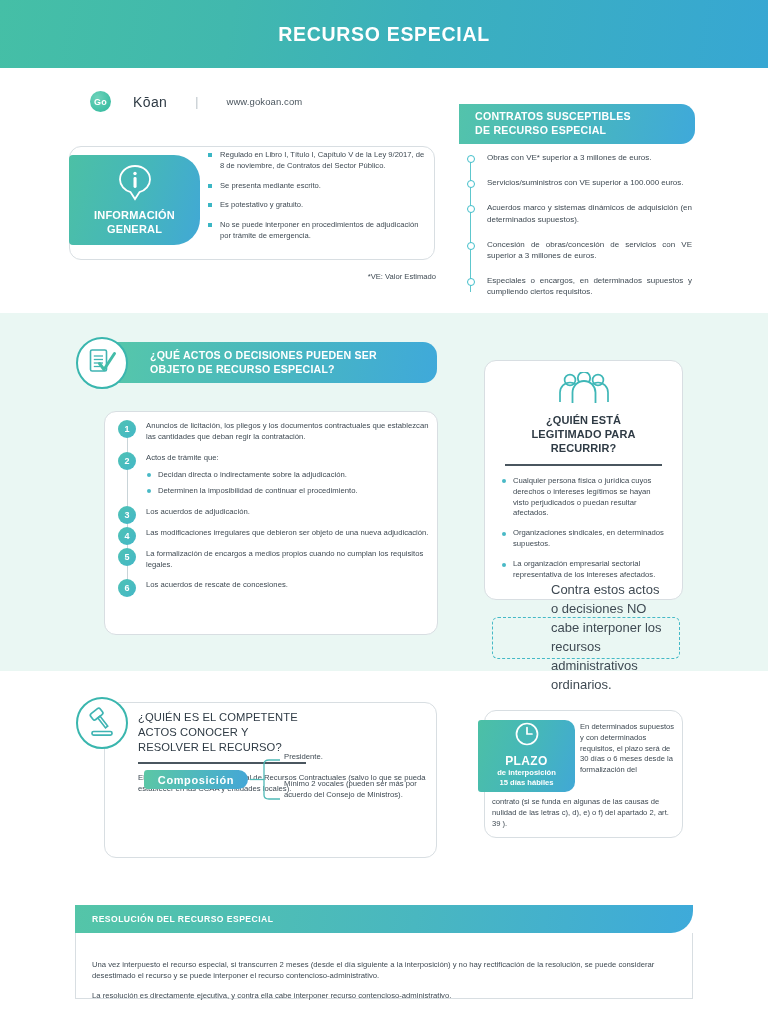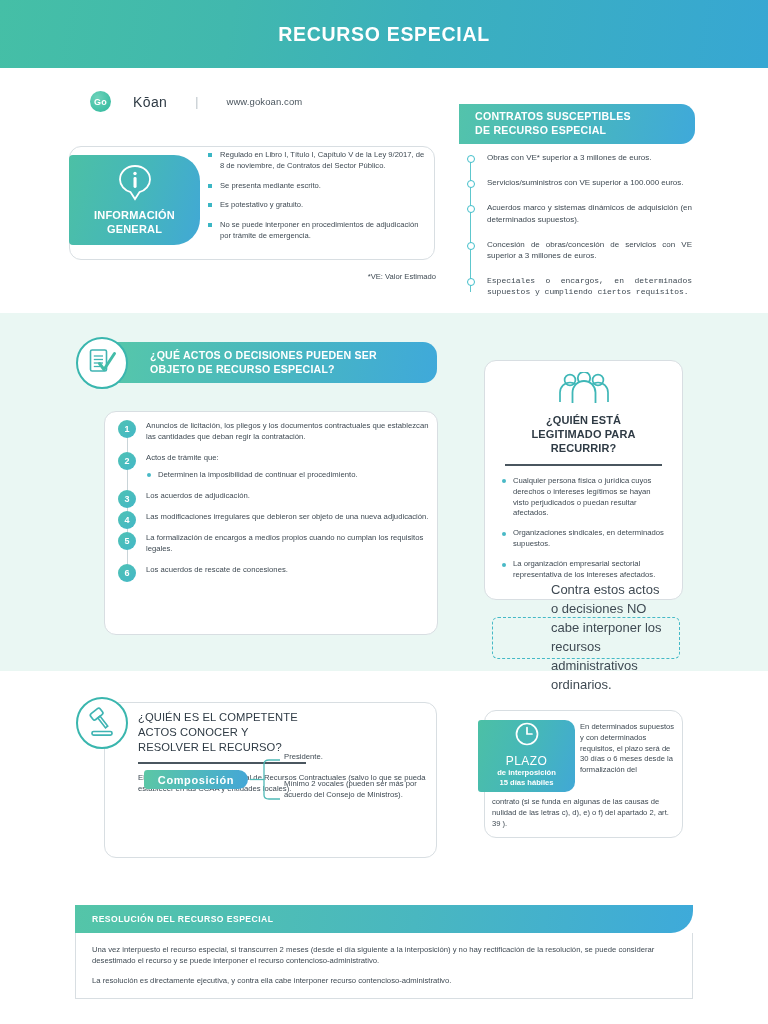--- a/index.html
+++ b/index.html
@@ -70,21 +70,21 @@
   #contratos-banner {
     position:absolute; left:459px; top:104px; width:236px; height:40px;
     background: linear-gradient(100deg, #53c3ab 0%, #47b5c1 55%, #3fa9da 100%);
     border-radius:0 14px 14px 0;
     display:flex; align-items:center; padding-left:16px;
   }
   #contratos-banner .bt { color:#fff; font-size:10.6px; font-weight:bold; line-height:1.28; letter-spacing:.25px; }
   #contratos-timeline { position:absolute; left:466px; top:152px; width:226px; }
   #contratos-timeline .tl-line { position:absolute; left:4px; top:6px; bottom:10px; width:1.4px; background:#5ec7cd; }
   .tl-item { position:relative; padding-left:21px; margin-bottom:14px; }
-  .tl-item:last-child { margin-bottom:4px;font-family:Liberation Mono, monospace; }
+  .tl-item:last-child { margin-bottom:4px; }
   .tl-item .dot {
     position:absolute; left:0.6px; top:3px; width:8px; height:8px; border-radius:50%;
     background:#fff; border:1.6px solid #43bfcb;
   }
   .tl-item .txt { font-size:8px; line-height:1.4; color:#3f4a53; text-align:justify; }
 
   
   #q-banner {
     position:absolute; left:108px; top:342px; width:329px; height:41px;
     background: linear-gradient(100deg, #56c7a9 0%, #48b6c2 55%, #3fa9da 100%);
@@ -159,36 +159,36 @@
 
   
   #plazo-card { left:484px; top:710px; width:199px; height:128px; }
   #plazo-badge {
     position:absolute; left:478px; top:720px; width:97px; height:72px;
     background: linear-gradient(110deg, #4cc0a5 0%, #45b6bb 55%, #41a8d6 100%);
     border-radius:3px 10px 10px 3px;
     display:flex; flex-direction:column; align-items:center; justify-content:flex-end;
     padding-bottom:5px;
   }
-  #plazo-badge .pz-title { color:#fff; font-size:12px; font-weight:normal; letter-spacing:.4px; }
+  #plazo-badge .pz-title { color:#fff; font-size:12px; font-weight:bold; letter-spacing:.4px; }
   #plazo-badge .pz-sub { color:#fff; font-size:7.6px; font-weight:bold; line-height:1.25; text-align:center; }
   #plazo-top { position:absolute; left:580px; top:722px; width:96px; font-size:7.6px; line-height:1.42; color:#3f4a53; }
   #plazo-bottom { position:absolute; left:492px; top:797px; width:184px; font-size:7.6px; line-height:1.42; color:#3f4a53; }
 
   
   #res-banner {
     position:absolute; left:75px; top:905px; width:618px; height:28px;
     background: linear-gradient(100deg, #54c5a8 0%, #49b7c0 55%, #3eaada 100%);
     border-radius:0 0 22px 0;
     display:flex; align-items:center; padding-left:17px;
   }
   #res-banner .bt { color:#fff; font-size:8.6px; font-weight:bold; letter-spacing:.45px; }
   #res-body {
     position:absolute; left:75px; top:933px; width:618px; height:66px;
-    background:#fff; border:1px solid #d8dee2; border-top:none; padding:11px 16px;
+    background:#fff; border:1px solid #d8dee2; border-top:none; padding:26px 16px;
   }
   #res-body p { font-size:7.7px; line-height:1.45; color:#3f4a53; margin-bottom:9px; }
   #res-body p:last-child { margin-bottom:0; }
 </style>
 </head>
 <body>
 
 <div id="page">
 
   <div class="header">
@@ -279,20 +279,21 @@
 
     <div class="nl-item">
       <span class="nl-num">1</span>
       <div class="nl-txt">Anuncios de licitación, los pliegos y los documentos contractuales que establezcan las cantidades que deban regir la contratación.</div>
     </div>
 
     <div class="nl-item">
       <span class="nl-num">2</span>
       <div class="nl-txt">Actos de trámite que:</div>
       <ul class="sub-list">
+        <li>Decidan directa o indirectamente sobre la adjudicación.</li>
         <li>Determinen la imposibilidad de continuar el procedimiento.</li>
       </ul>
     </div>
 
     <div class="nl-item">
       <span class="nl-num">3</span>
       <div class="nl-txt">Los acuerdos de adjudicación.</div>
     </div>
 
     <div class="nl-item">

